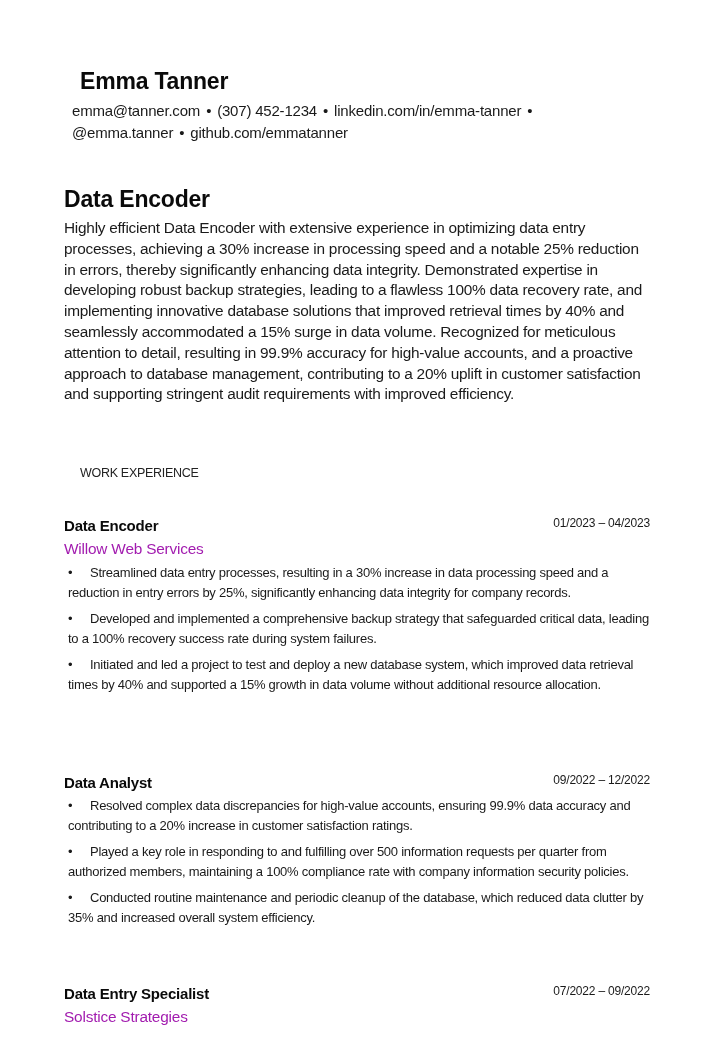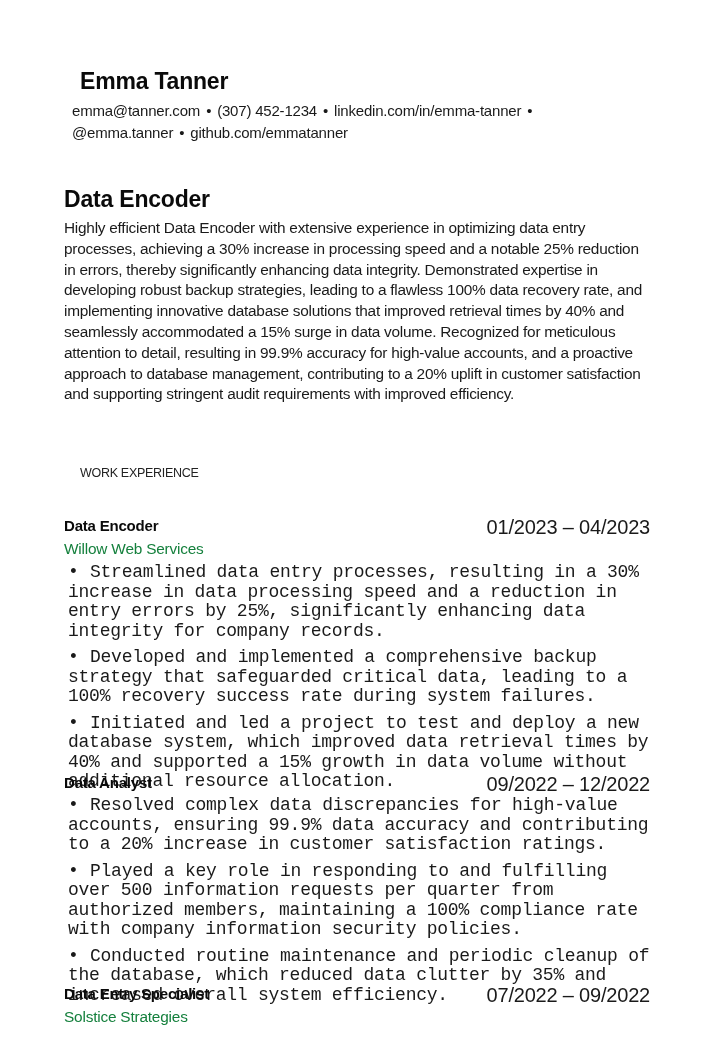--- a/index.html
+++ b/index.html
@@ -91,46 +91,45 @@
       font-size: 15px;
       font-weight: bold;
       color: #0a0a0a;
       letter-spacing: -0.2px;
       white-space: nowrap;
     }
     .job-dates {
       position: absolute;
       right: 0;
       top: 0;
-      font-size: 20px;
+      font-size: 12px;
       color: #1a1a1a;
       letter-spacing: -0.2px;
       white-space: nowrap;
     }
     .job-company {
       font-size: 15.4px;
-      color: #15803d;
+      color: #a21caf;
       letter-spacing: -0.2px;
       height: 24px;
       line-height: 20px;
       white-space: nowrap;
     }
     .bullets {
       list-style: none;
       margin: 0;
       padding: 0 0 0 4px;
     }
     .bullets li {
-      font-size: 18px;
+      font-size: 13px;
       line-height: 19.5px;
       color: #1a1a1a;
       letter-spacing: -0.25px;
       margin-bottom: 7px;
       width: 585px;
-      font-family: Liberation Mono, monospace;
     }
     .bullets li .dot {
       display: inline-block;
       width: 22px;
       padding-left: 0;
     }
   </style>
 </head>
 <body>
 

